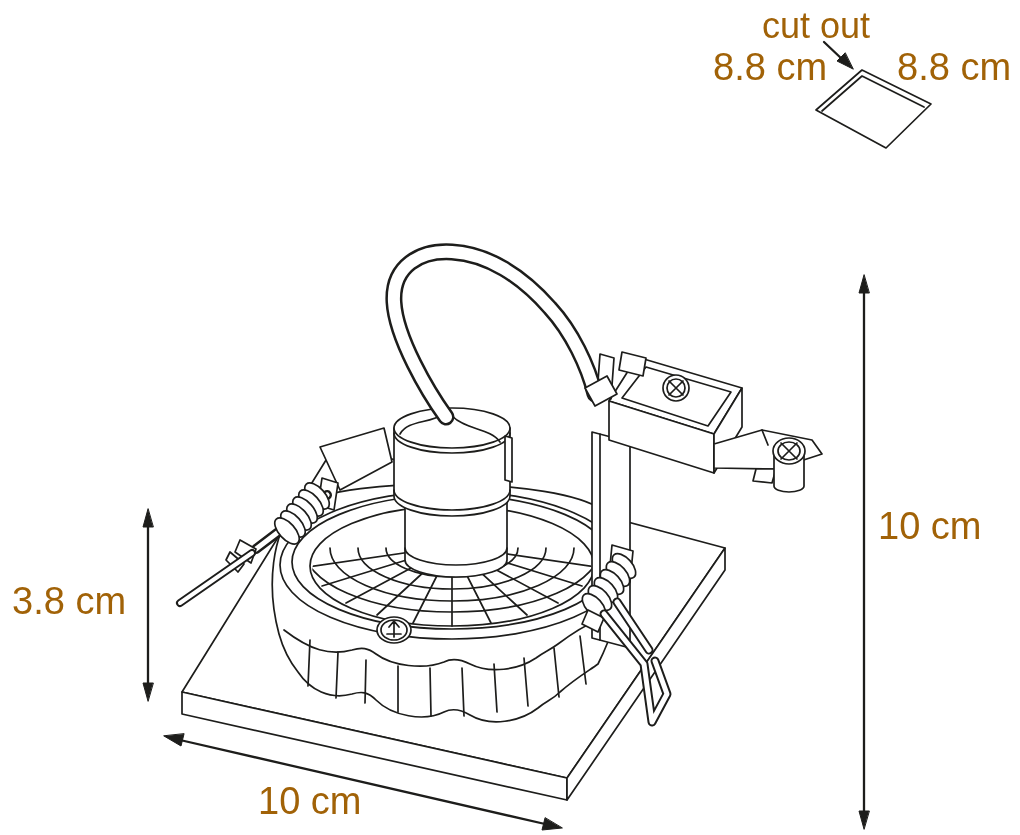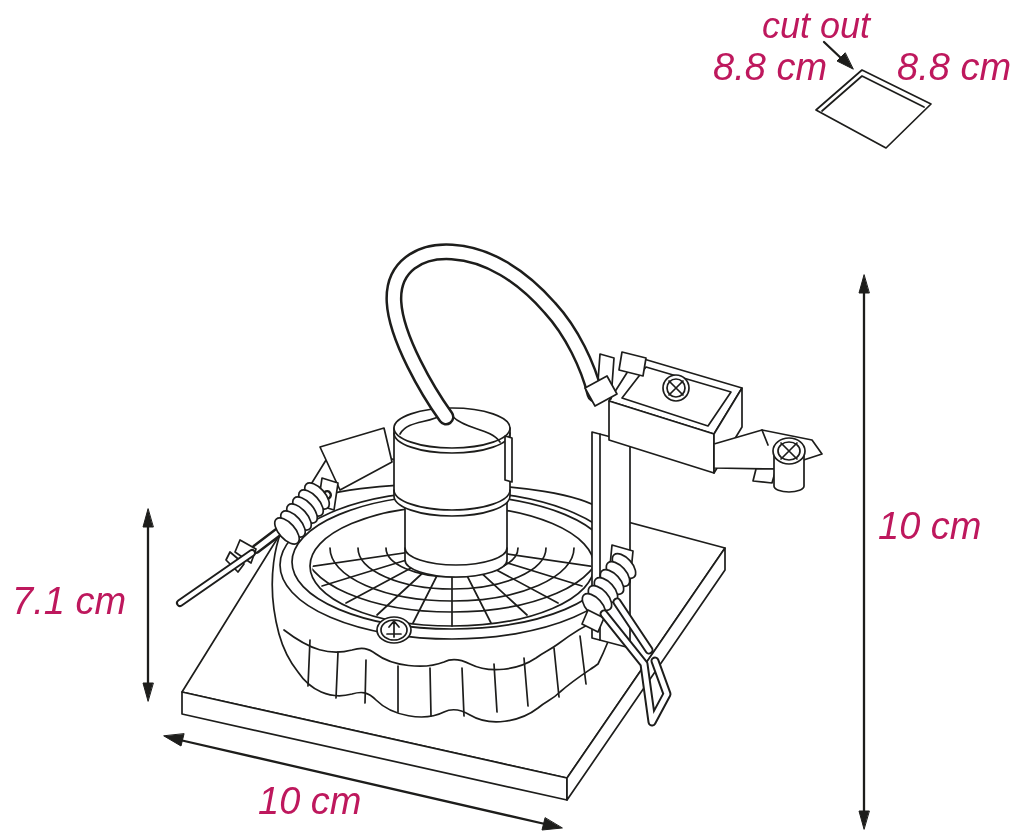--- a/index.html
+++ b/index.html
@@ -1,19 +1,19 @@
 <!DOCTYPE html>
 <html><head>
 <meta charset="utf-8">
 <style>
   html,body{margin:0;padding:0;background:#ffffff;}
   #stage{position:relative;width:1020px;height:835px;background:#ffffff;overflow:hidden;
          font-family:"Liberation Sans",sans-serif;}
   #drawing{position:absolute;left:0;top:0;}
-  .dim-label{position:absolute;color:#be185d;font-size:38px;line-height:1.1;white-space:nowrap;font-style:italic;}
+  .dim-label{position:absolute;color:#a16207;font-size:38px;line-height:1.1;white-space:nowrap;}
   .dim-label.small{font-size:36px;}
   svg *{vector-effect:none;}
 </style>
 </head>
 <body>
 
 <div id="stage">
 
   <svg id="drawing" width="1020" height="835" viewBox="0 0 1020 835" fill="none" stroke="#1d1d1b" stroke-width="1.7" stroke-linecap="round" stroke-linejoin="round">
 
@@ -210,17 +210,17 @@
   </svg>
 
   <div class="dim-label small" style="left:762px;top:6px;">cut out</div>
 
   <div class="dim-label" style="left:713px;top:47px;">8.8 cm</div>
 
   <div class="dim-label" style="left:897px;top:47px;">8.8 cm</div>
 
   <div class="dim-label" style="left:878px;top:506px;">10 cm</div>
 
-  <div class="dim-label" style="left:12px;top:581px;">7.1 cm</div>
+  <div class="dim-label" style="left:12px;top:581px;">3.8 cm</div>
 
   <div class="dim-label" style="left:258px;top:781px;">10 cm</div>
 
 </div>
 
 </body></html>

